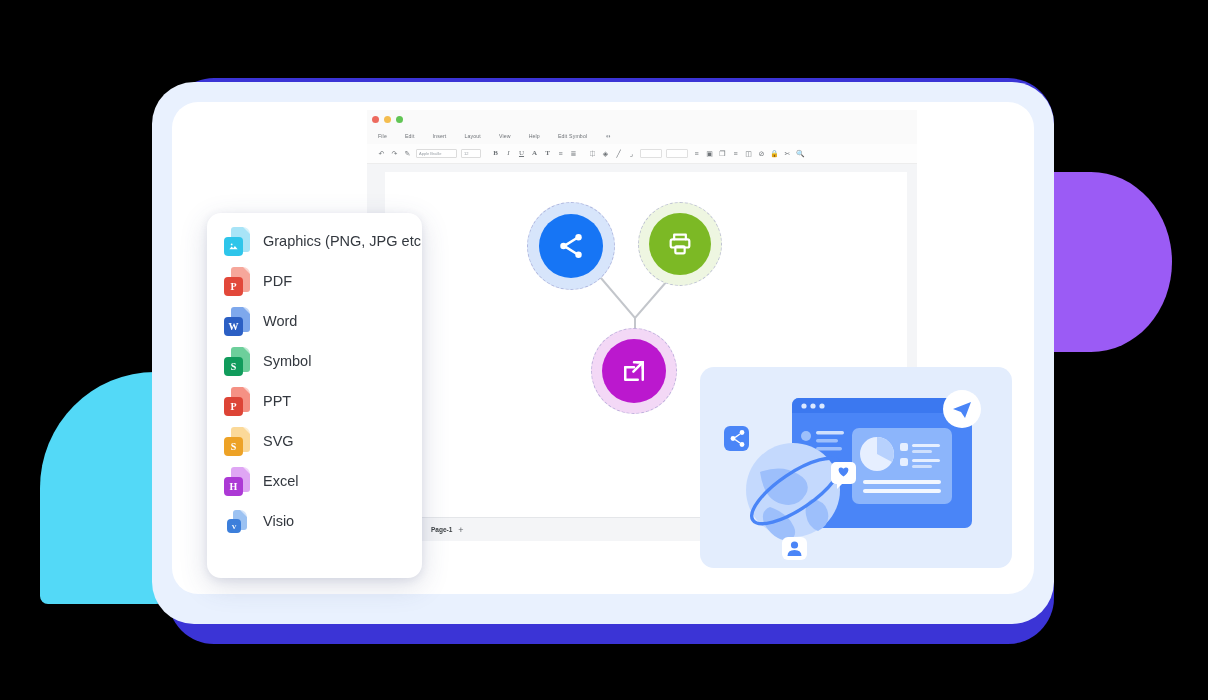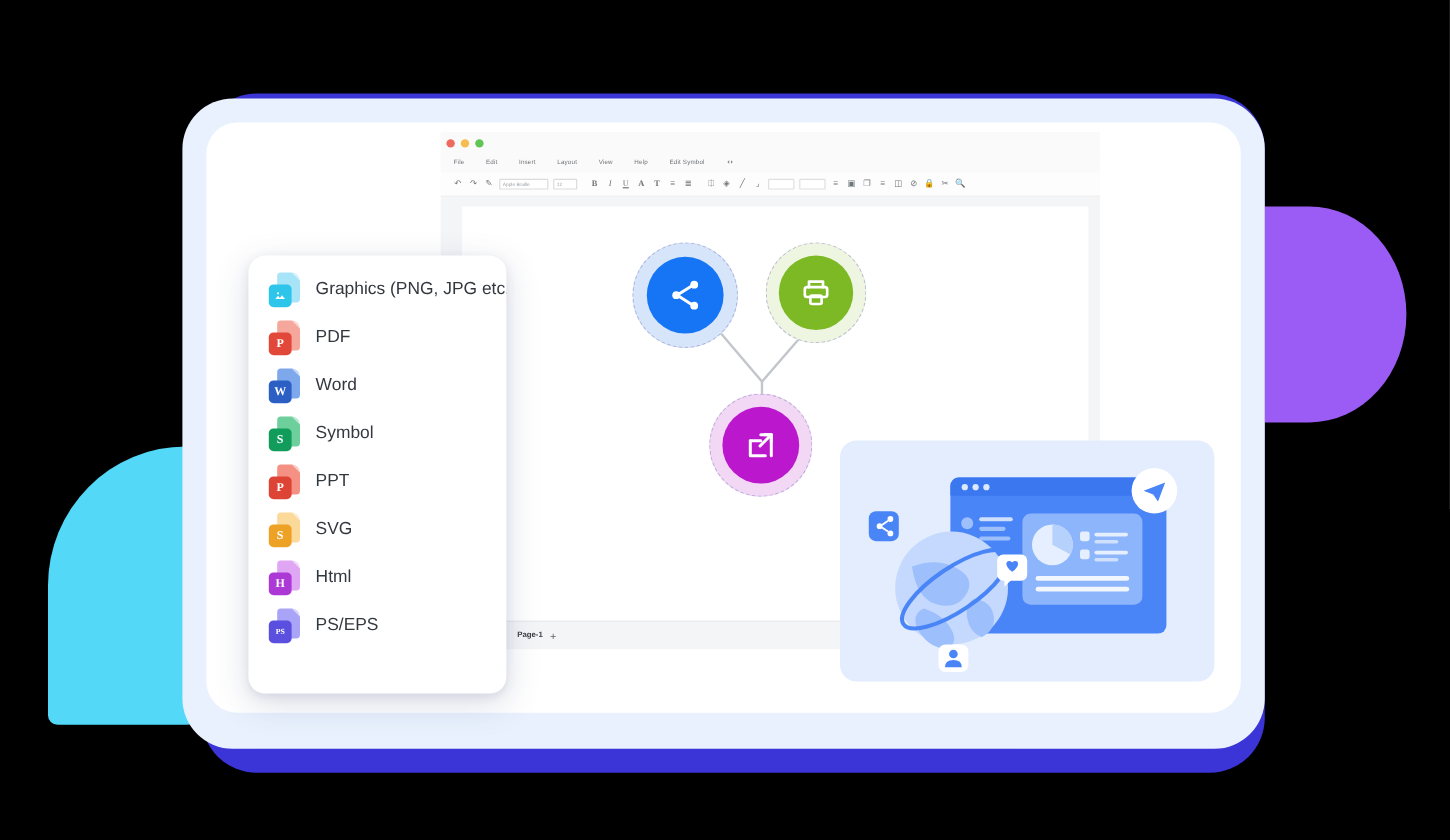--- a/index.html
+++ b/index.html
@@ -338,31 +338,31 @@
         <span class="badge" style="background:#eda226">S</span>
       </span>
       <span class="fmt-label">SVG</span>
     </div>
 
     <div class="fmt-row">
       <span class="fileicon">
         <span class="sheet" style="background:#dfa6f4"></span>
         <span class="badge" style="background:#ac39d5">H</span>
       </span>
-      <span class="fmt-label">Html</span>
-    </div>
-
-
-    <div class="fmt-row">
-      <span class="fileicon">
-        <span class="sheet" style="background:#a9a4f7"></span>
-        <span class="badge tiny" style="background:#5b4fe0">PS</span>
-      </span>
-      <span class="fmt-label">PS/EPS</span>
-    </div>
+      <span class="fmt-label">Excel</span>
+    </div>
+
+    <div class="fmt-row">
+      <span class="fileicon">
+        <span class="sheet" style="background:#9cc2f2;width:14px;height:20px;top:4px;right:3px;"></span>
+        <span class="badge tiny" style="background:#3c7fdb;width:14px;height:14px;left:3px;bottom:3px;">V</span>
+      </span>
+      <span class="fmt-label">Visio</span>
+    </div>
+
   </div>
 
   <div id="illustration-card">
     <svg width="312" height="201" viewBox="0 0 312 201">
 
       <rect x="92" y="31" width="180" height="130" rx="7" fill="#4a85f7"></rect>
       <rect x="92" y="31" width="180" height="15" rx="7" fill="#3b78f0"></rect>
       <rect x="92" y="40" width="180" height="6" fill="#3b78f0"></rect>
       <circle cx="104" cy="39" r="2.6" fill="#dbe8ff"></circle>
       <circle cx="113" cy="39" r="2.6" fill="#dbe8ff"></circle>

